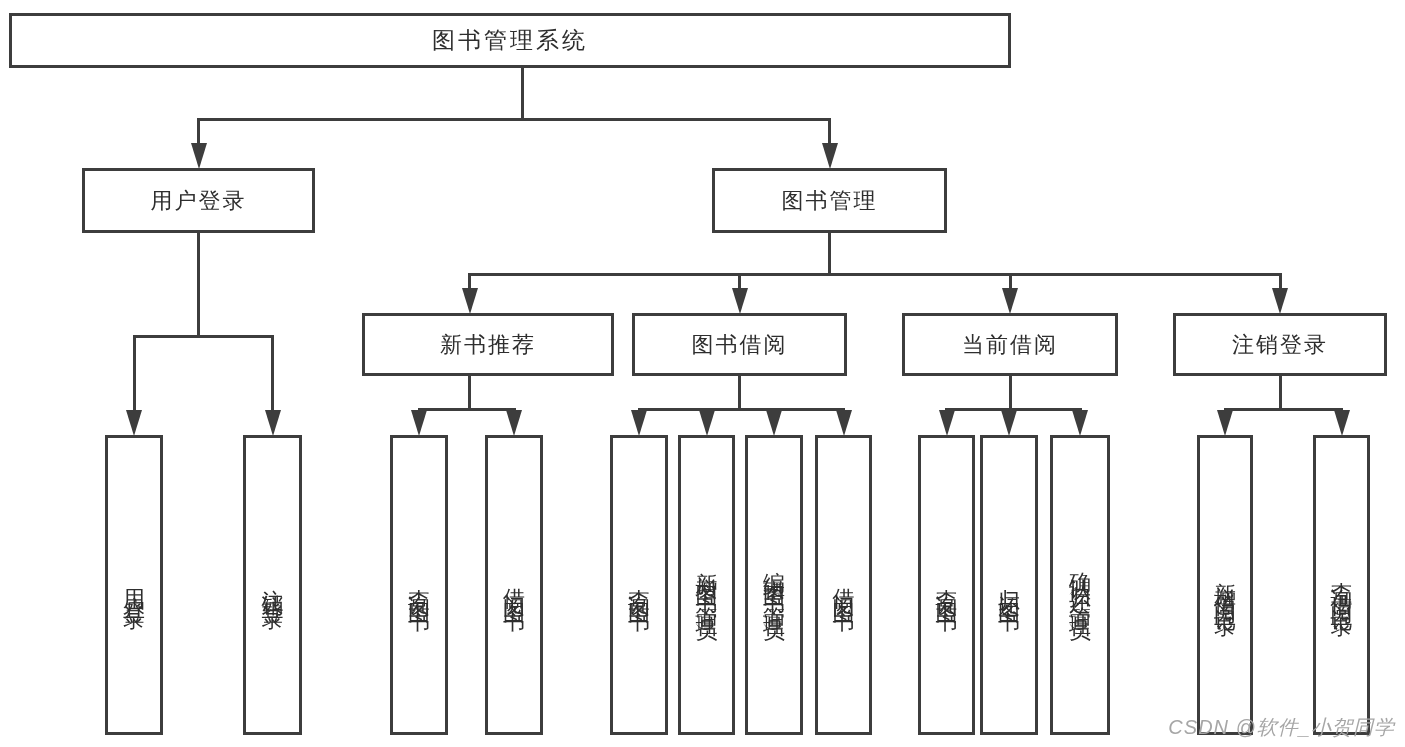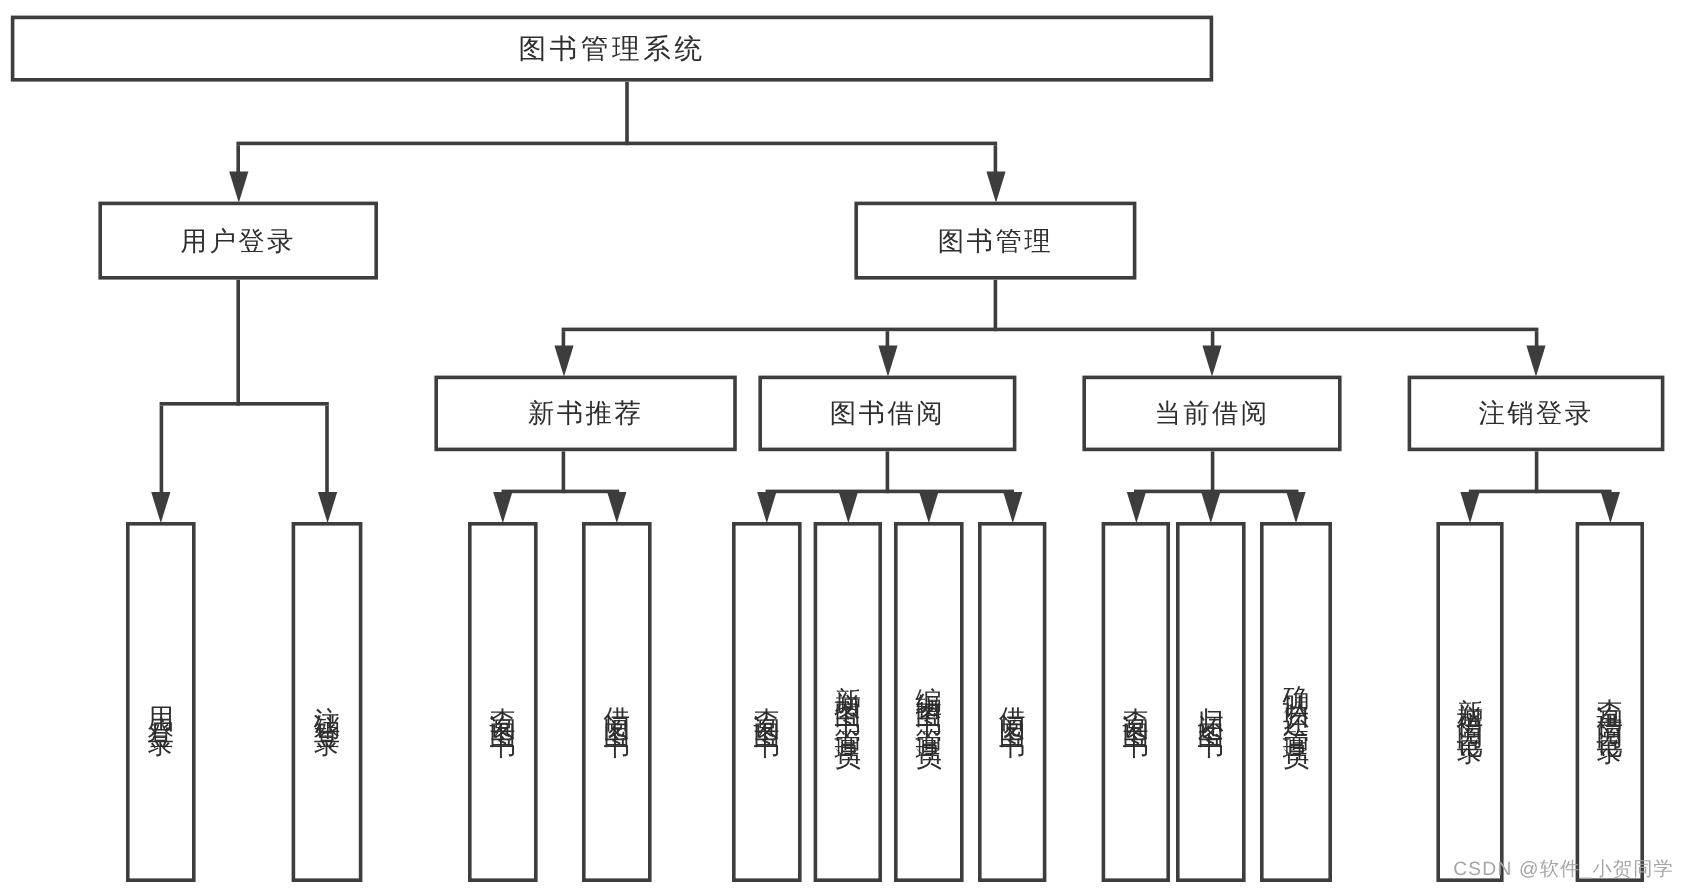--- a/index.html
+++ b/index.html
@@ -49,25 +49,26 @@
     width: 0; height: 0;
     border-left: 8px solid transparent;
     border-right: 8px solid transparent;
     border-top: 26px solid #3d3d3d;
     z-index: 1;
   }
   .watermark {
     position: absolute;
     right: 10px;
     top: 714px;
-    font-size: 16px;
+    font-size: 20px;
     color: #a6a6a6;
     letter-spacing: 1px;
     z-index: 3;
     white-space: nowrap;
+    font-style: italic;
   }
 </style>
 </head>
 <body>
 
 <div id="stage">
   <div class="watermark">CSDN @软件_小贺同学</div>
 <div class="node root" style="left: 9px; top: 13px; width: 1002px; height: 55px;">
       <span class="lbl">图书管理系统</span>
     </div>

